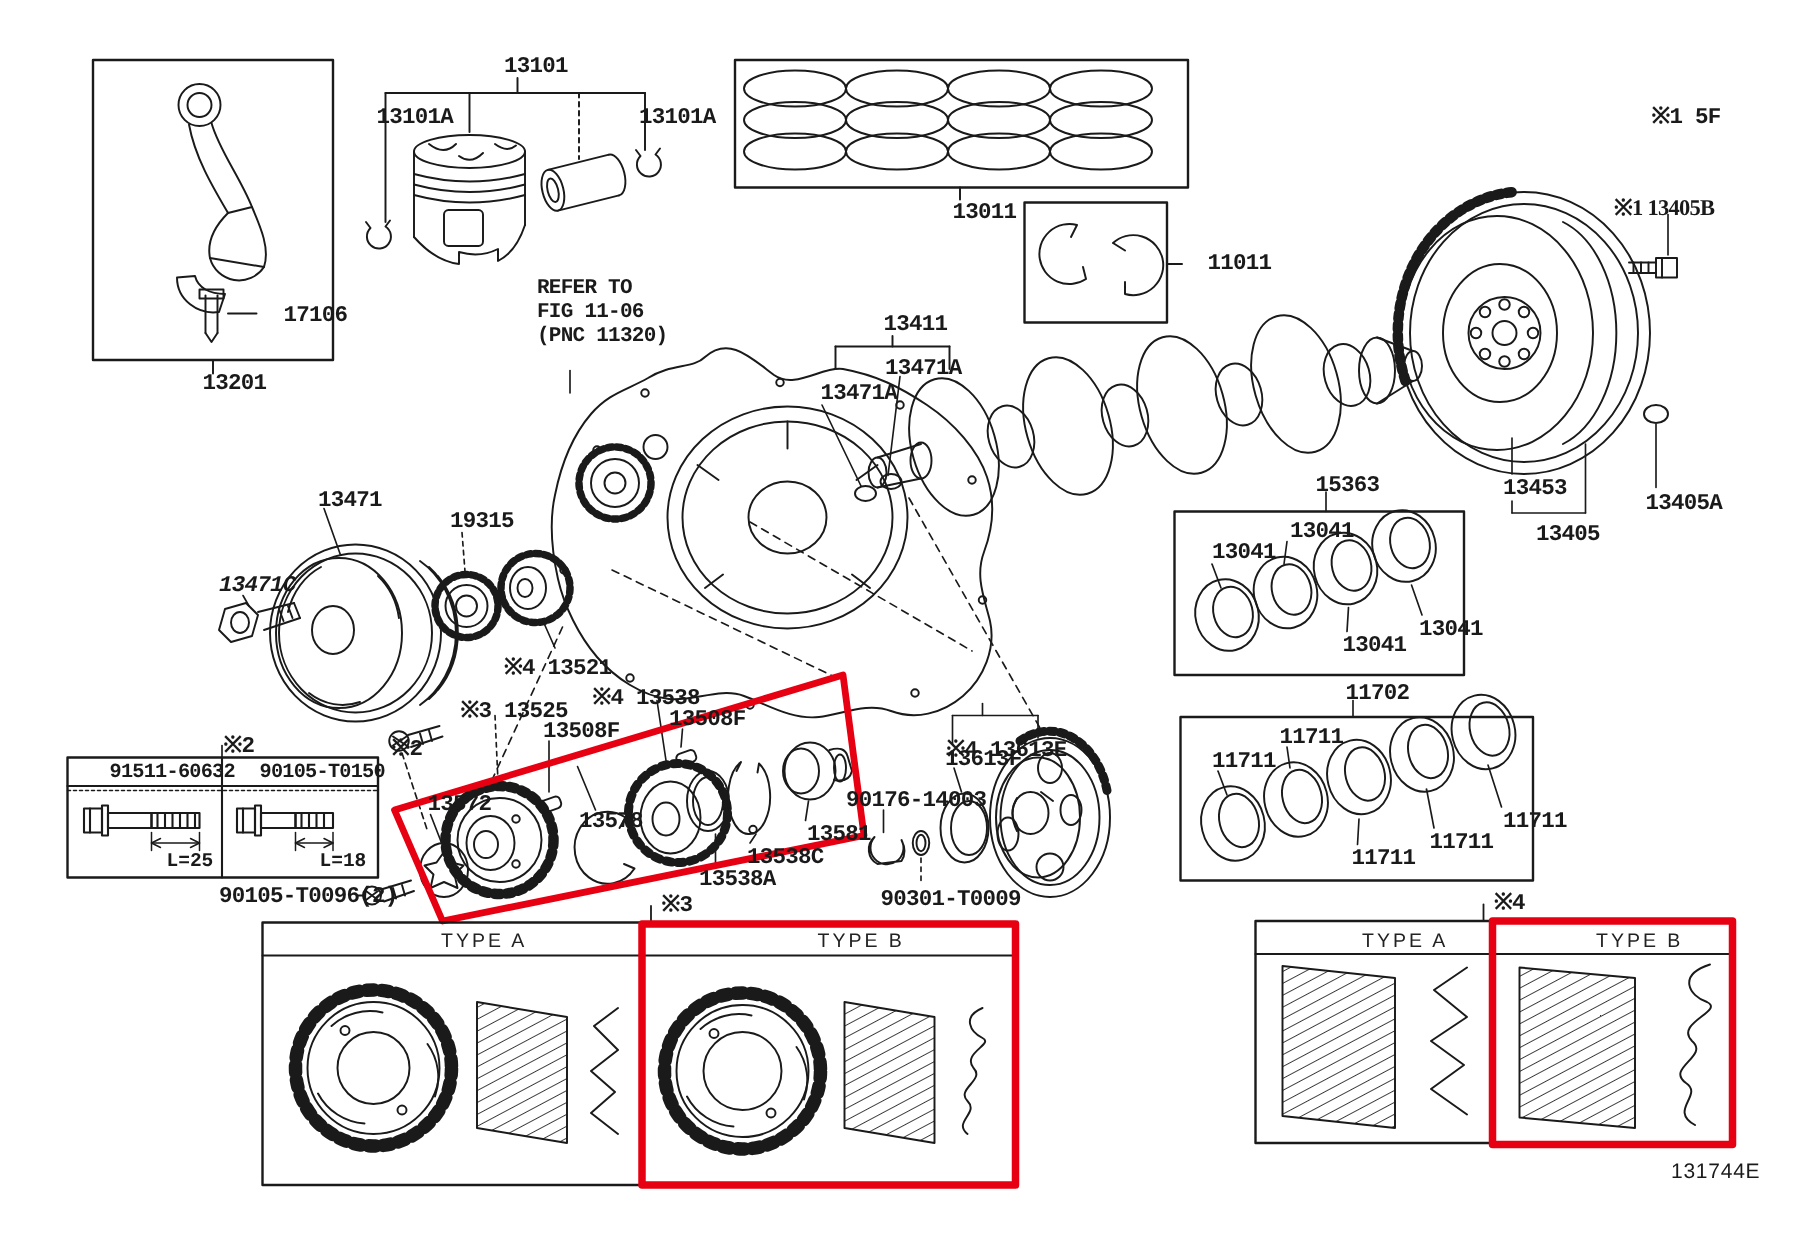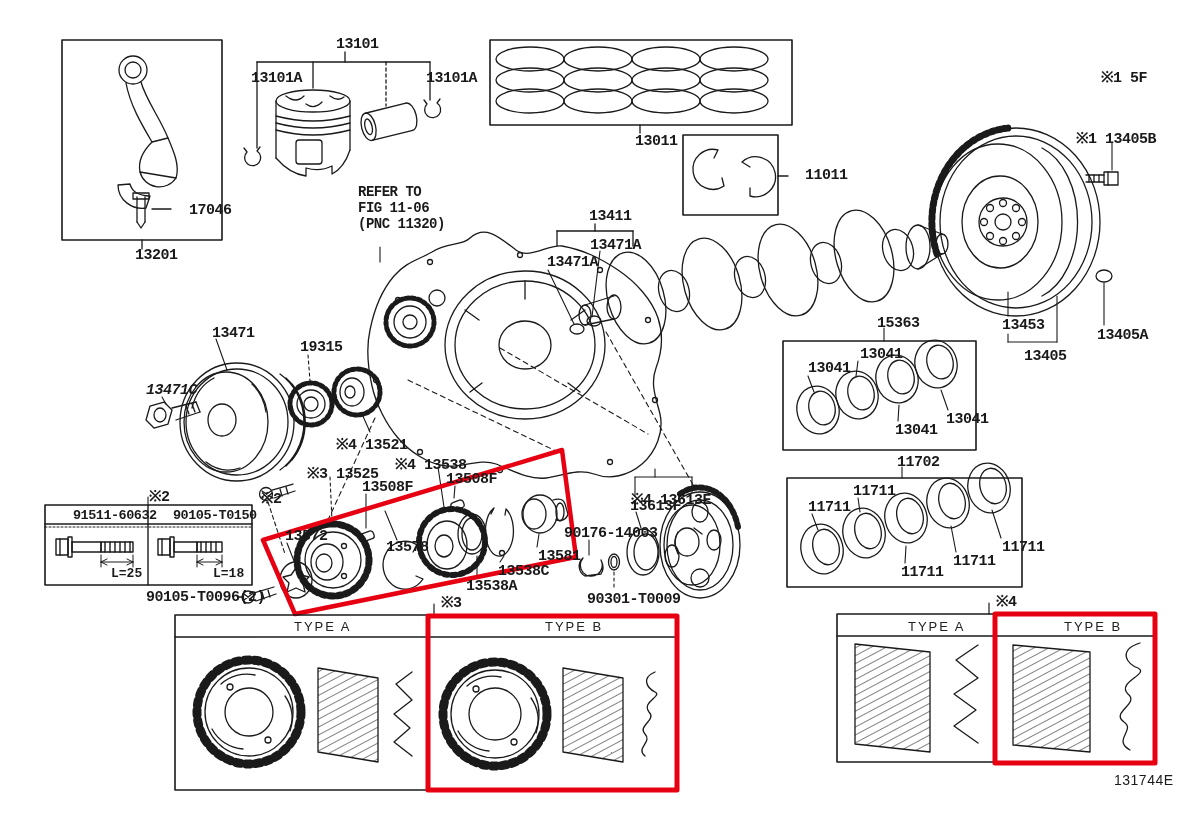--- a/index.html
+++ b/index.html
@@ -460,26 +460,26 @@
       </g>
       <rect x="995" y="614" width="160" height="149" stroke="var(--hl)" stroke-width="5"></rect>
     </g>
   </g>
 </svg>
 
 <div id="labels">
       <span class="lbl part" style="left: 320px; top: 36px;">13101</span>
       <span class="lbl part" style="left: 235px; top: 70px;">13101A</span>
       <span class="lbl part" style="left: 410px; top: 70px;">13101A</span>
-      <span class="lbl part" style="left: 173px; top: 202px;">17046</span>
+      <span class="lbl part" style="left: 173px; top: 202px;">17106</span>
       <span class="lbl part" style="left: 119px; top: 247px;">13201</span>
       <span class="lbl part" style="left: 619px; top: 133px;">13011</span>
       <span class="lbl part" style="left: 789px; top: 167px;">11011</span>
       <span class="lbl part" style="left: 1085px; top: 66px;">※1 5F</span>
-      <span class="lbl part" style="left: 1060px; top: 127px;">※1 13405B</span>
+      <span class="lbl part" style="left: 1060px; top: 127px; font-family: Liberation Serif, serif;">※1 13405B</span>
       <span class="lbl part" style="left: 986px; top: 317px;">13453</span>
       <span class="lbl part" style="left: 1008px; top: 348px;">13405</span>
       <span class="lbl part" style="left: 1081px; top: 327px;">13405A</span>
       <span class="lbl part" style="left: 573px; top: 208px;">13411</span>
       <span class="lbl part" style="left: 574px; top: 237px;">13471A</span>
       <span class="lbl part" style="left: 531px; top: 254px;">13471A</span>
       <span class="lbl part" style="left: 861px; top: 315px;">15363</span>
       <span class="lbl part" style="left: 792px; top: 360px;">13041</span>
       <span class="lbl part" style="left: 844px; top: 346px;">13041</span>
       <span class="lbl part" style="left: 879px; top: 422px;">13041</span>

